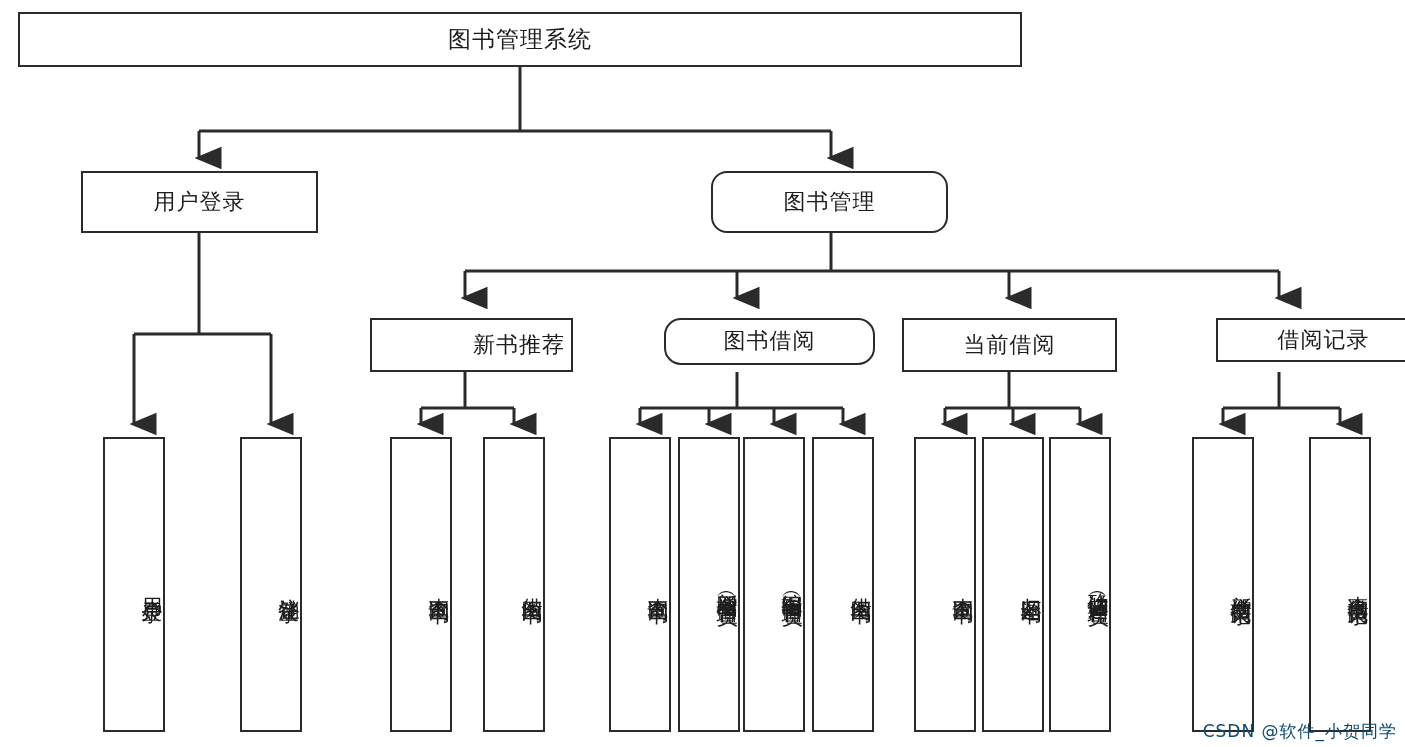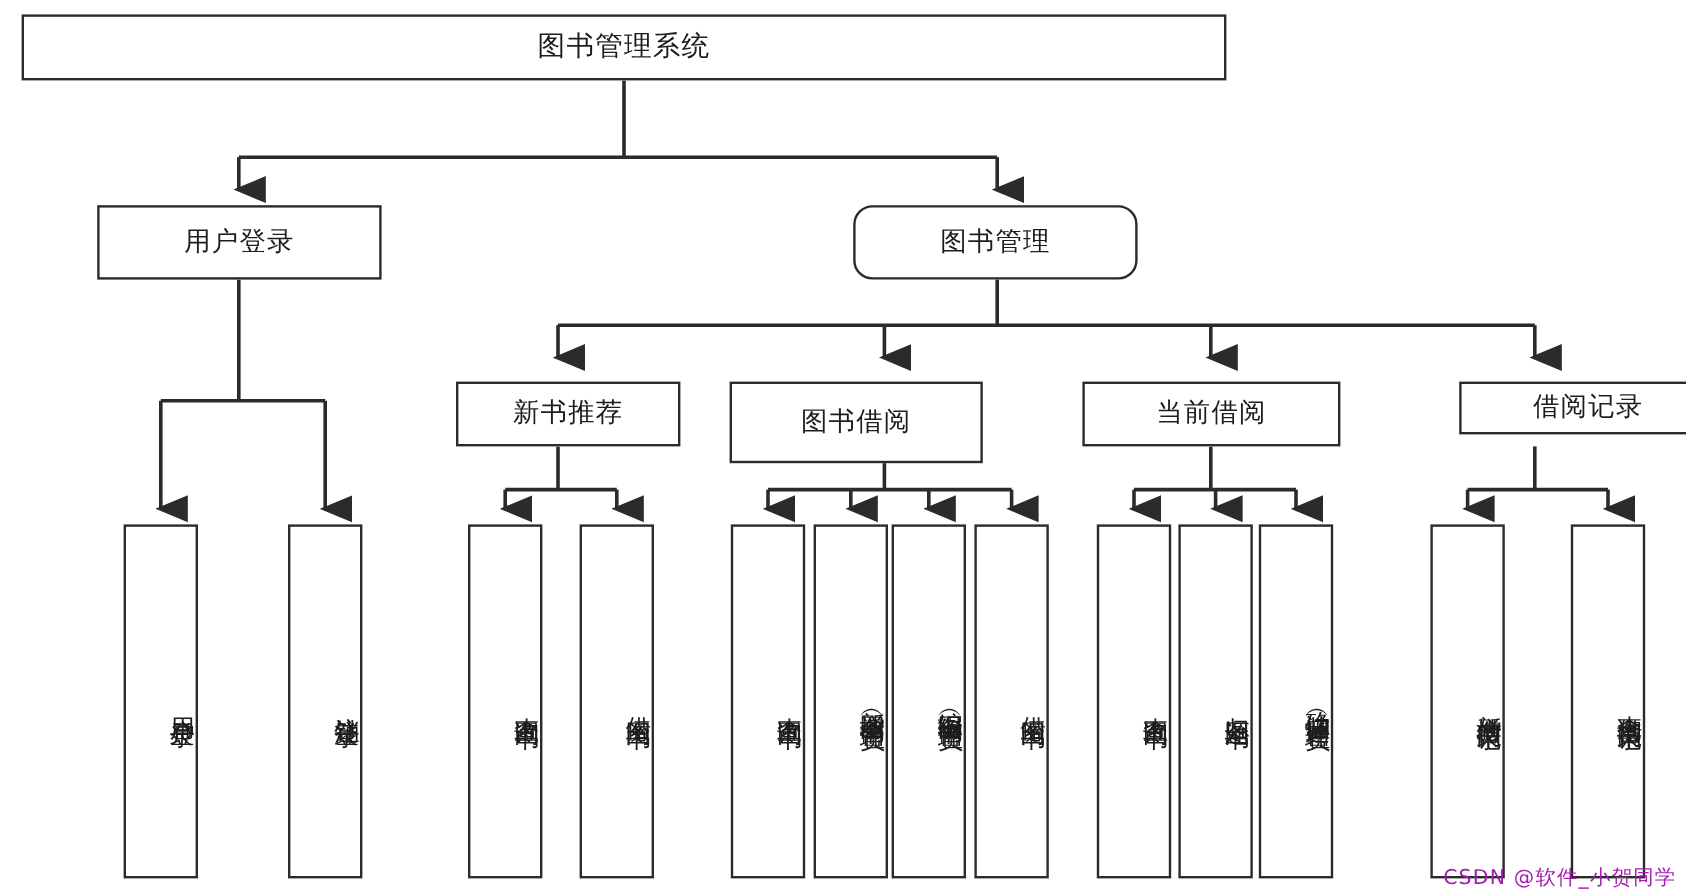--- a/index.html
+++ b/index.html
@@ -54,21 +54,21 @@
   .node.vert .vlabel{
     writing-mode:vertical-rl;
     text-orientation:upright;
     white-space:nowrap;
   }
   .watermark{
     position:absolute;
     right:8px;
     bottom:4px;
     font-size:17px;
-    color:#a21caf;
+    color:#0c4a6e;
     letter-spacing:1px;
     white-space:nowrap;
     user-select:none;
   }
 </style>
 </head>
 <body>
 
 <div id="canvas">
 
@@ -126,24 +126,24 @@
     <span>图书管理系统</span>
   </div>
 
   <div class="node horiz" style="left:81px;top:171px;width:237px;height:62px;">
     <span>用户登录</span>
   </div>
   <div class="node horiz" style="left:711px;top:171px;width:237px;height:62px;border-radius:16px;">
     <span>图书管理</span>
   </div>
 
-  <div class="node horiz" style="left:380px;top:318px;width:187px;height:54px;">
+  <div class="node horiz" style="left:370px;top:318px;width:203px;height:54px;justify-content:flex-end;">
     <span>新书推荐</span>
   </div>
-  <div class="node horiz" style="left:608px;top:318px;width:211px;height:68px;">
+  <div class="node horiz" style="left:664px;top:318px;width:211px;height:47px;border-radius:17px;">
     <span>图书借阅</span>
   </div>
   <div class="node horiz" style="left:902px;top:318px;width:215px;height:54px;justify-content:center;">
     <span>当前借阅</span>
   </div>
   <div class="node horiz" style="left:1172px;top:318px;width:215px;height:44px;margin-left:44px;">
     <span>借阅记录</span>
   </div>
 
   <div class="node vert" style="left:103px;top:437px;width:62px;height:295px;">

